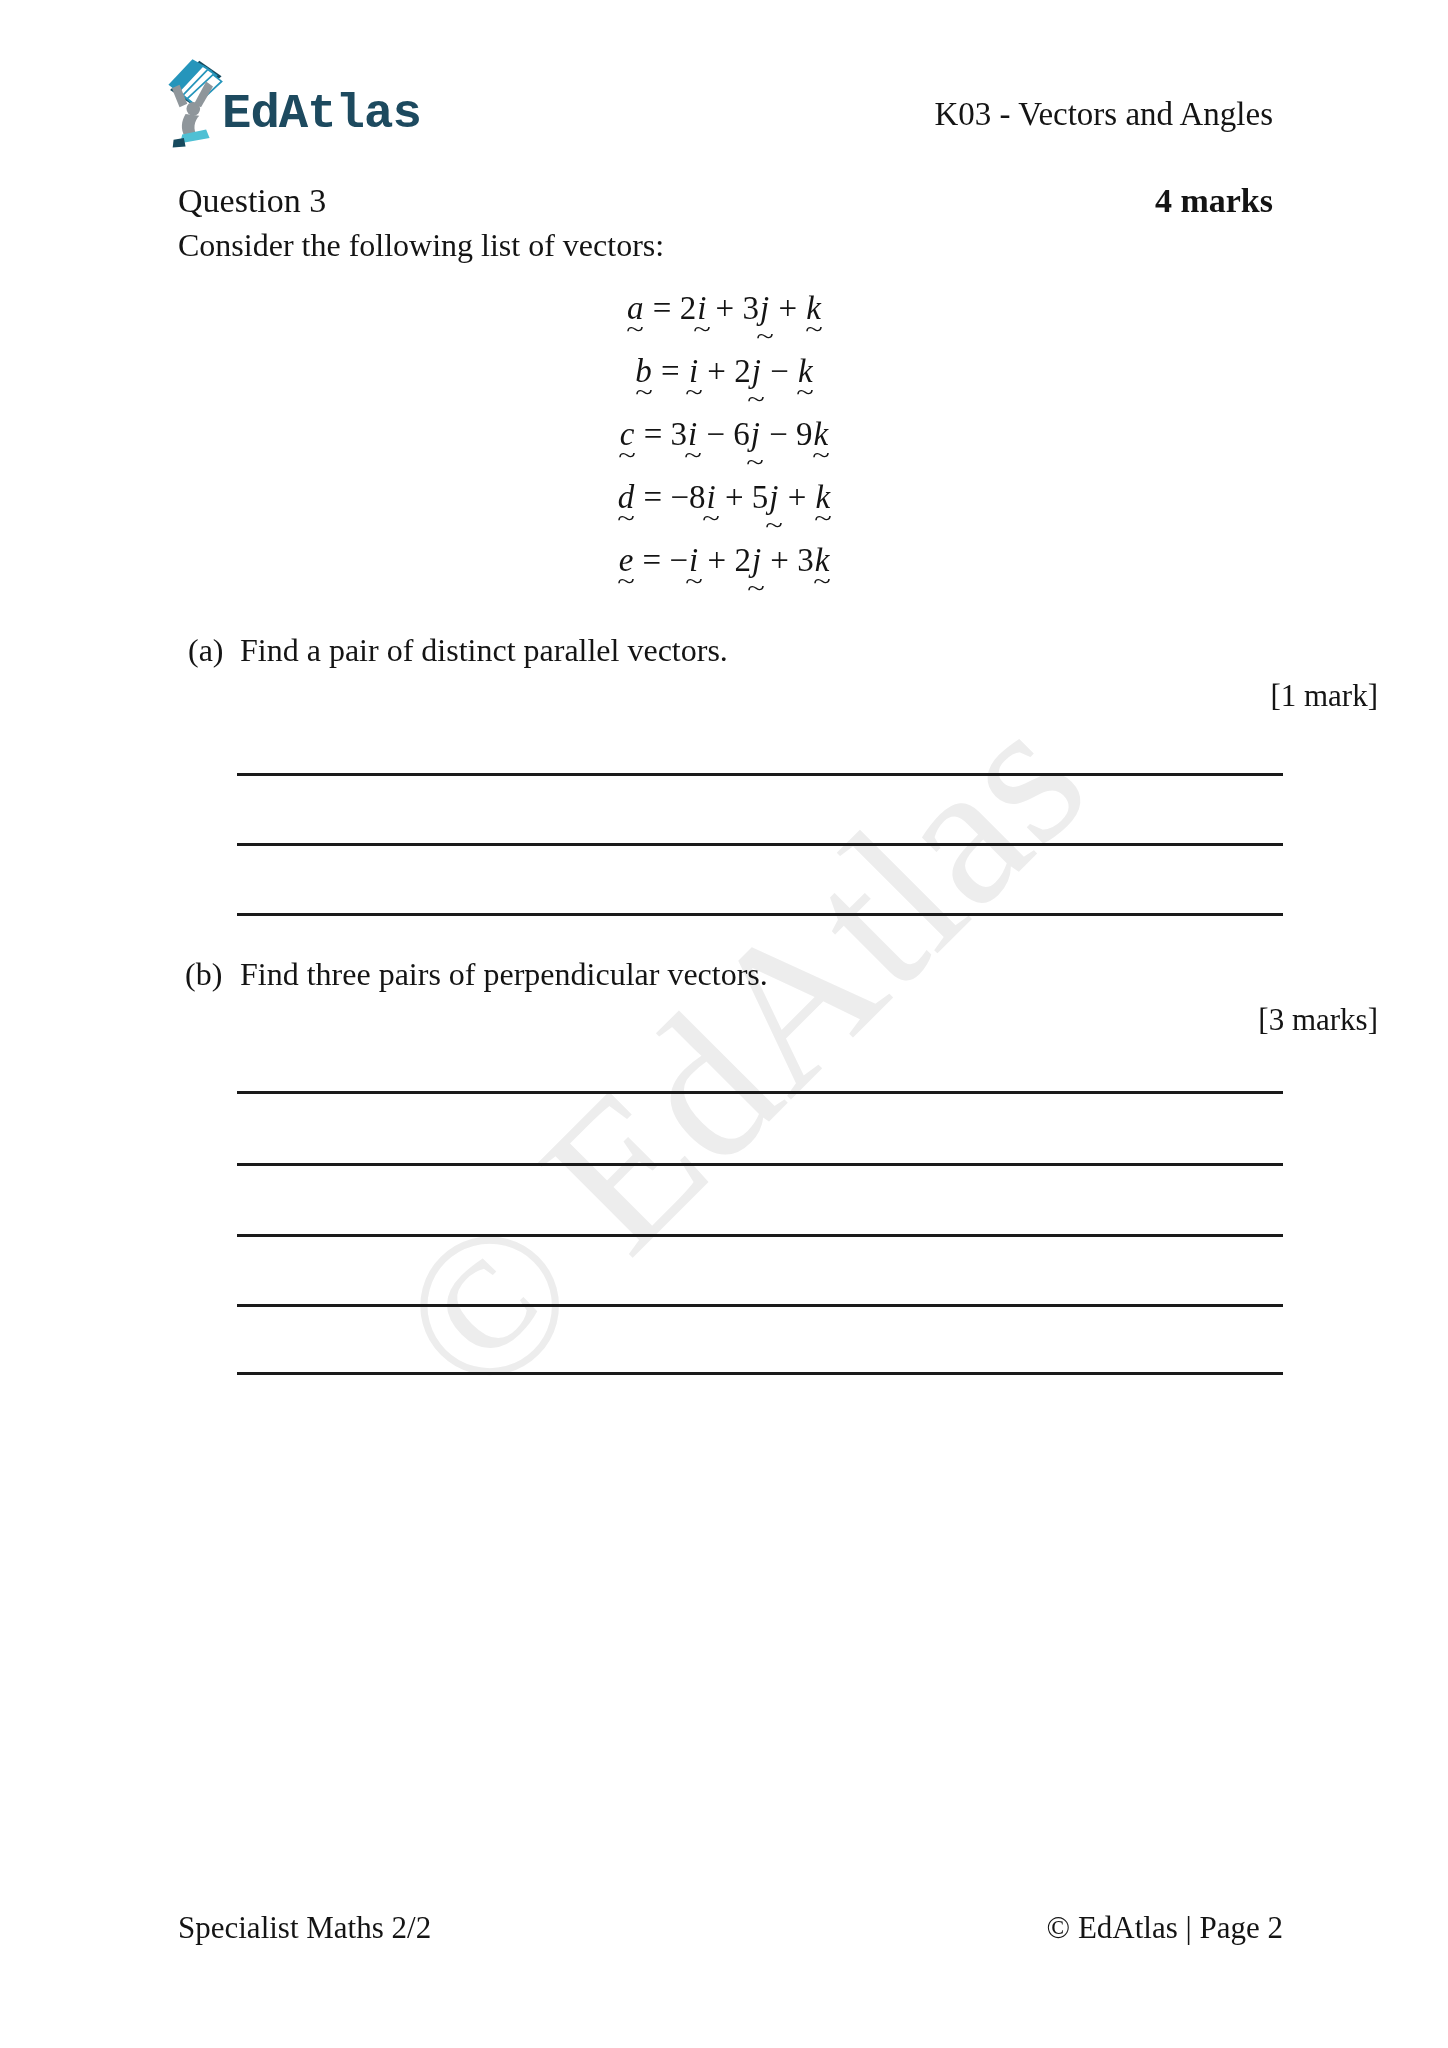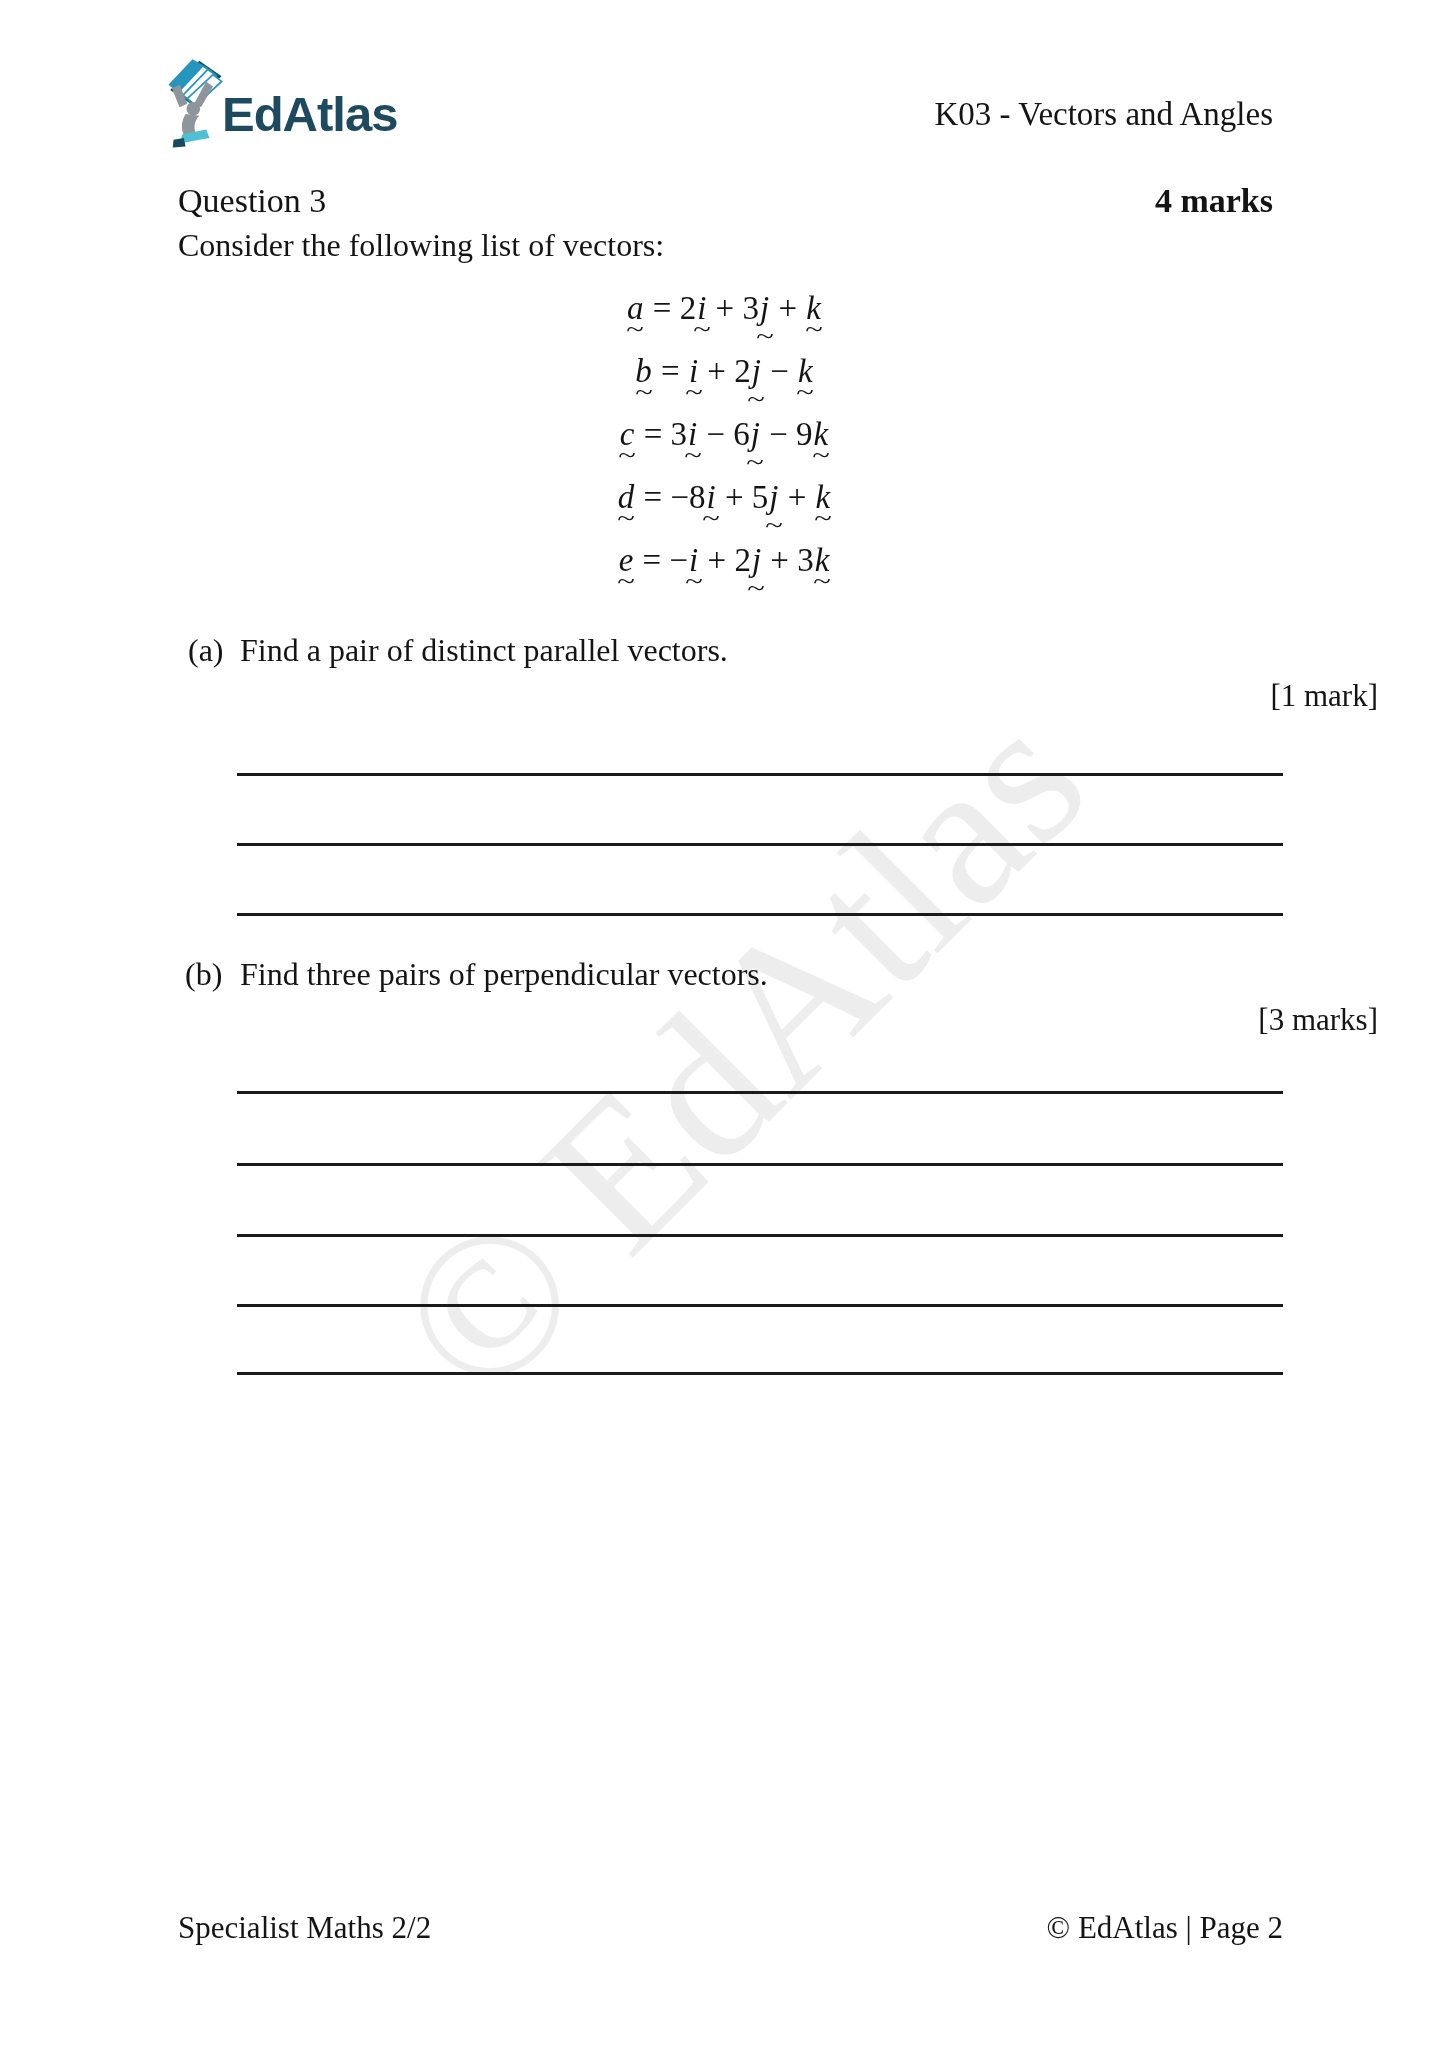--- a/index.html
+++ b/index.html
@@ -23,21 +23,21 @@
     white-space:nowrap;
     z-index:0;
     user-select:none;
   }
   .content{position:relative;z-index:1;}
   
   .logo{position:absolute;left:165px;top:52px;width:270px;height:100px;}
   .logo svg{position:absolute;left:0;top:0;}
   .logo-text{
     position:absolute;left:57px;top:34px;
-    font-family:Liberation Sans, sans-serif;
+    font-family:Liberation Mono, monospace;
     font-weight:bold;font-size:49px;letter-spacing:-1px;
     color:#1d4a5f;
   }
   .course{position:absolute;top:96px;right:175px;font-size:33px;text-align:right;}
   .q-title{position:absolute;left:178px;top:182px;font-size:34px;font-weight:normal;}
   .q-marks{position:absolute;right:175px;top:182px;font-size:34px;font-weight:bold;}
   .q-intro{position:absolute;left:178px;top:227px;font-size:32px;}
   
   .equations{position:absolute;left:0;right:0;top:290px;text-align:center;font-size:33px;}
   .equation{height:63px;}

